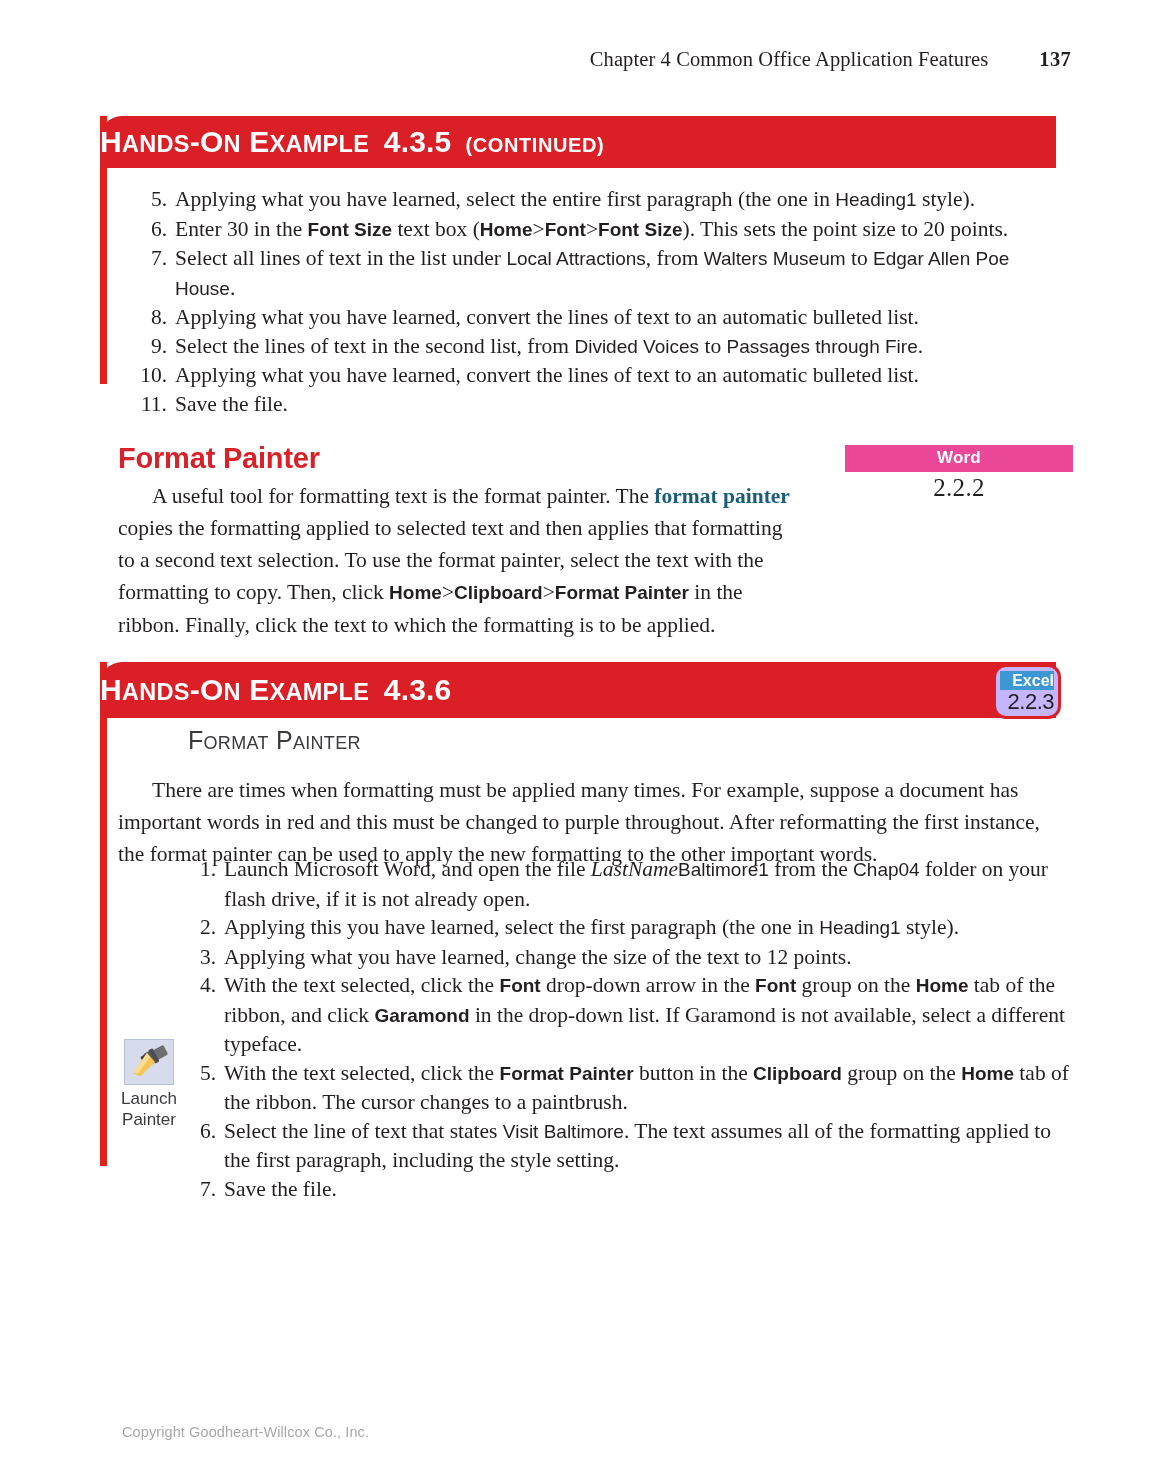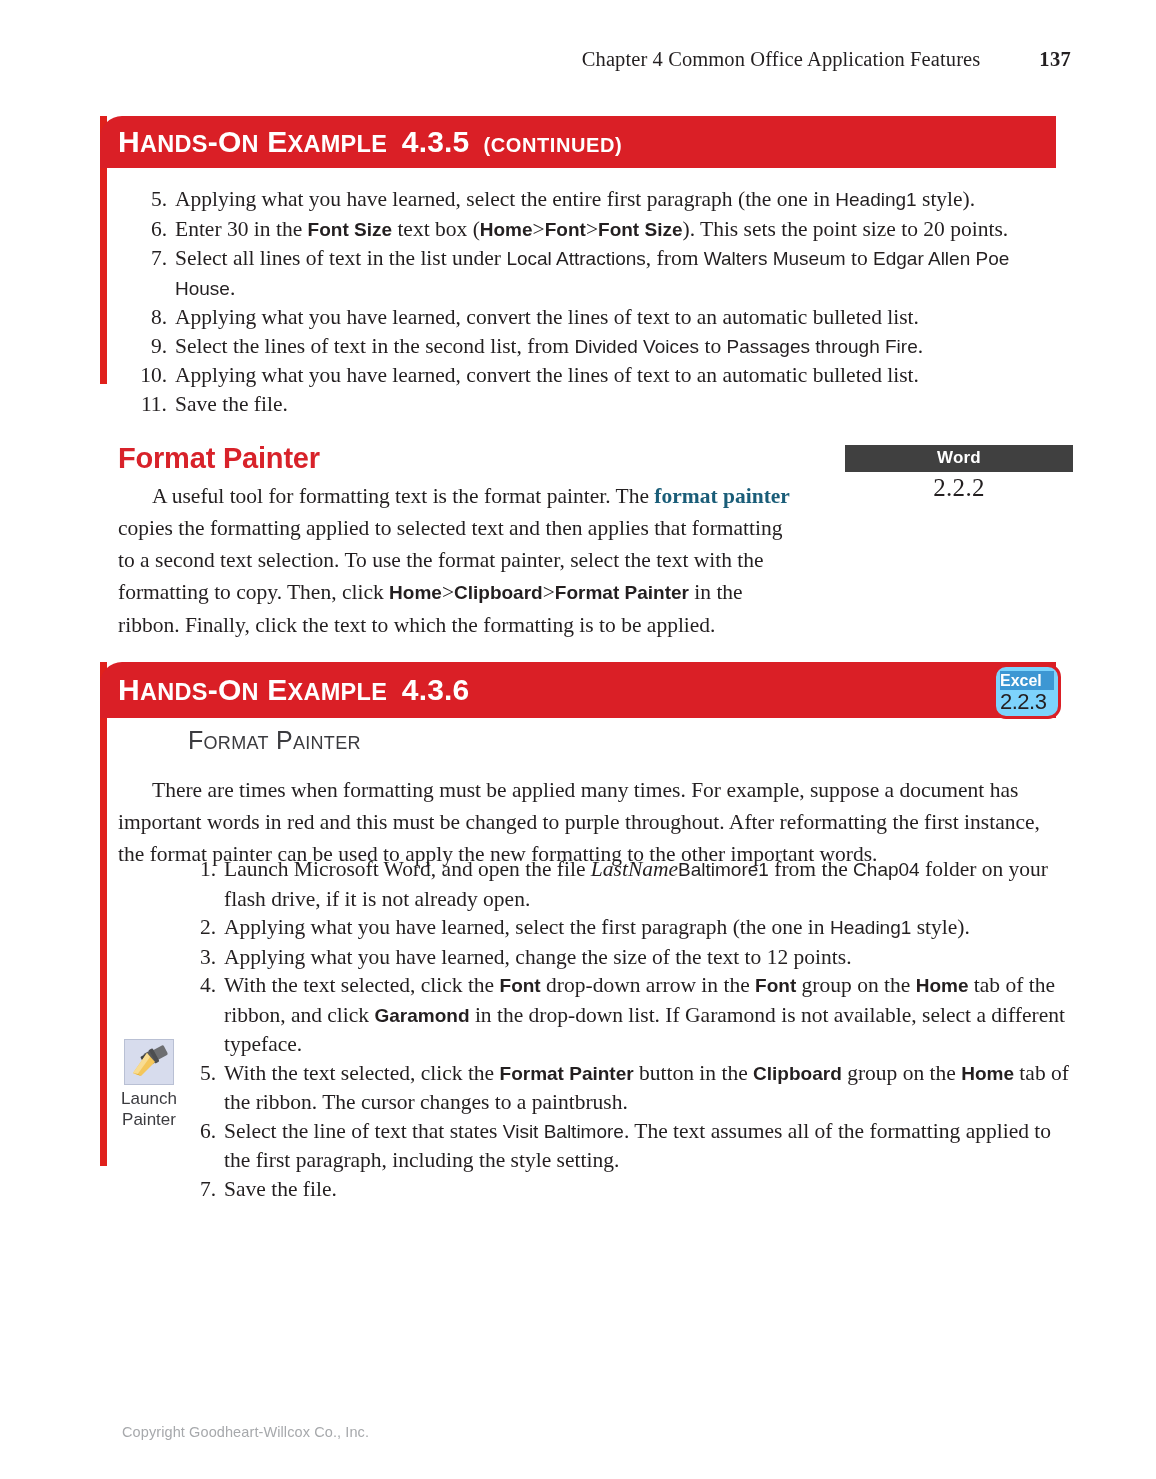--- a/index.html
+++ b/index.html
@@ -20,21 +20,21 @@
   .running-head {
     position: absolute;
     top: 48px;
     right: 85px;
     font-family: "Liberation Serif", serif;
     font-size: 20.5px;
     color: #231f20;
     letter-spacing: .1px;
     white-space: nowrap;
   }
-  .running-head .chapter-label { margin-right: 18px; }
+  .running-head .chapter-label { margin-right: 10px; }
   .running-head .page-number {
     font-weight: bold;
     margin-left: 41px;
     letter-spacing: .3px;
   }
 
   
   .hoe-block {
     position: absolute;
     left: 100px;
@@ -53,21 +53,20 @@
     height: 52px;
     display: flex;
     align-items: center;
   }
   .hoe-title {
     font-family: "Liberation Sans", sans-serif;
     color: #ffffff;
     font-weight: bold;
     font-size: 30px;
     letter-spacing: .2px;
-    padding-left: 18px;
     white-space: nowrap;
     display: flex;
     align-items: baseline;
   }
   .hoe-continued {
     font-family: "Liberation Sans", sans-serif;
     font-size: 20px;
     font-weight: bold;
     letter-spacing: .6px;
     margin-left: 14px;
@@ -120,44 +119,44 @@
     color: #1a5d78;
     font-weight: bold;
   }
 
   
   .word-badge {
     position: absolute;
     text-align: center;
   }
   .word-badge .bar {
-    background: #404040;
+    background: #ec4899;
     color: #ffffff;
     font-family: "Liberation Sans", sans-serif;
     font-weight: bold;
     font-size: 17px;
     letter-spacing: .2px;
     padding: 3px 0 4px 0;
   }
   .word-badge .code {
     font-family: "Liberation Serif", serif;
     font-size: 25px;
     color: #231f20;
     padding-top: 2px;
     letter-spacing: .3px;
   }
 
   .excel-badge {
     position: absolute;
-    background: #7dd3fc;
+    background: #c4b5fd;
     border: 3px solid #da1f26;
     border-radius: 13px;
     width: 68px;
     padding: 4px 4px 2px 4px;
-    text-align: left;
+    text-align: right;
     box-sizing: border-box;
   }
   .excel-badge .bar {
     background: #3d97d3;
     color: #ffffff;
     font-family: "Liberation Sans", sans-serif;
     font-weight: bold;
     font-size: 16px;
     line-height: 19px;
   }
@@ -265,21 +264,21 @@
 </div>
 
 <div class="sub-heading" style="left:188px; top:726px;">Format Painter</div>
 
 <div class="body-col" style="left:118px; top:774px; width:952px;">
   <p class="indent">There are times when formatting must be applied many times. For example, suppose a document has important words in red and this must be changed to purple throughout. After reformatting the first instance, the format painter can be used to apply the new formatting to the other important words.</p>
 </div>
 
 <ol class="steps" id="steps436" style="position:absolute; left:186px; top:855px; width:884px;">
     <li><span class="num">1.</span><span><span>Launch Microsoft Word, and open the file </span><span class="ital">LastName</span><span class="ui">Baltimore1</span><span> from the </span><span class="ui">Chap04</span><span> folder on your flash drive, if it is not already open.</span></span></li>
-    <li><span class="num">2.</span><span><span>Applying what you have learned, select the first paragraph (the one in </span><span class="ui">Heading1</span><span> style).</span></span></li>
+    <li><span class="num">2.</span><span><span>Applying this you have learned, select the first paragraph (the one in </span><span class="ui">Heading1</span><span> style).</span></span></li>
     <li><span class="num">3.</span><span><span>Applying what you have learned, change the size of the text to 12 points.</span></span></li>
     <li><span class="num">4.</span><span><span>With the text selected, click the </span><span class="uib">Font</span><span> drop-down arrow in the </span><span class="uib">Font</span><span> group on the </span><span class="uib">Home</span><span> tab of the ribbon, and click </span><span class="uib">Garamond</span><span> in the drop-down list. If Garamond is not available, select a different typeface.</span></span></li>
     <li><span class="num">5.</span><span><span>With the text selected, click the </span><span class="uib">Format Painter</span><span> button in the </span><span class="uib">Clipboard</span><span> group on the </span><span class="uib">Home</span><span> tab of the ribbon. The cursor changes to a paintbrush.</span></span></li>
     <li><span class="num">6.</span><span><span>Select the line of text that states </span><span class="ui">Visit Baltimore</span><span>. The text assumes all of the formatting applied to the first paragraph, including the style setting.</span></span></li>
     <li><span class="num">7.</span><span><span>Save the file.</span></span></li>
   </ol>
 
 <div class="fp-figure" style="left:110px; top:1039px;">
   <div class="fp-icon-box">
     <svg width="48" height="44" viewBox="0 0 48 44" aria-hidden="true">

